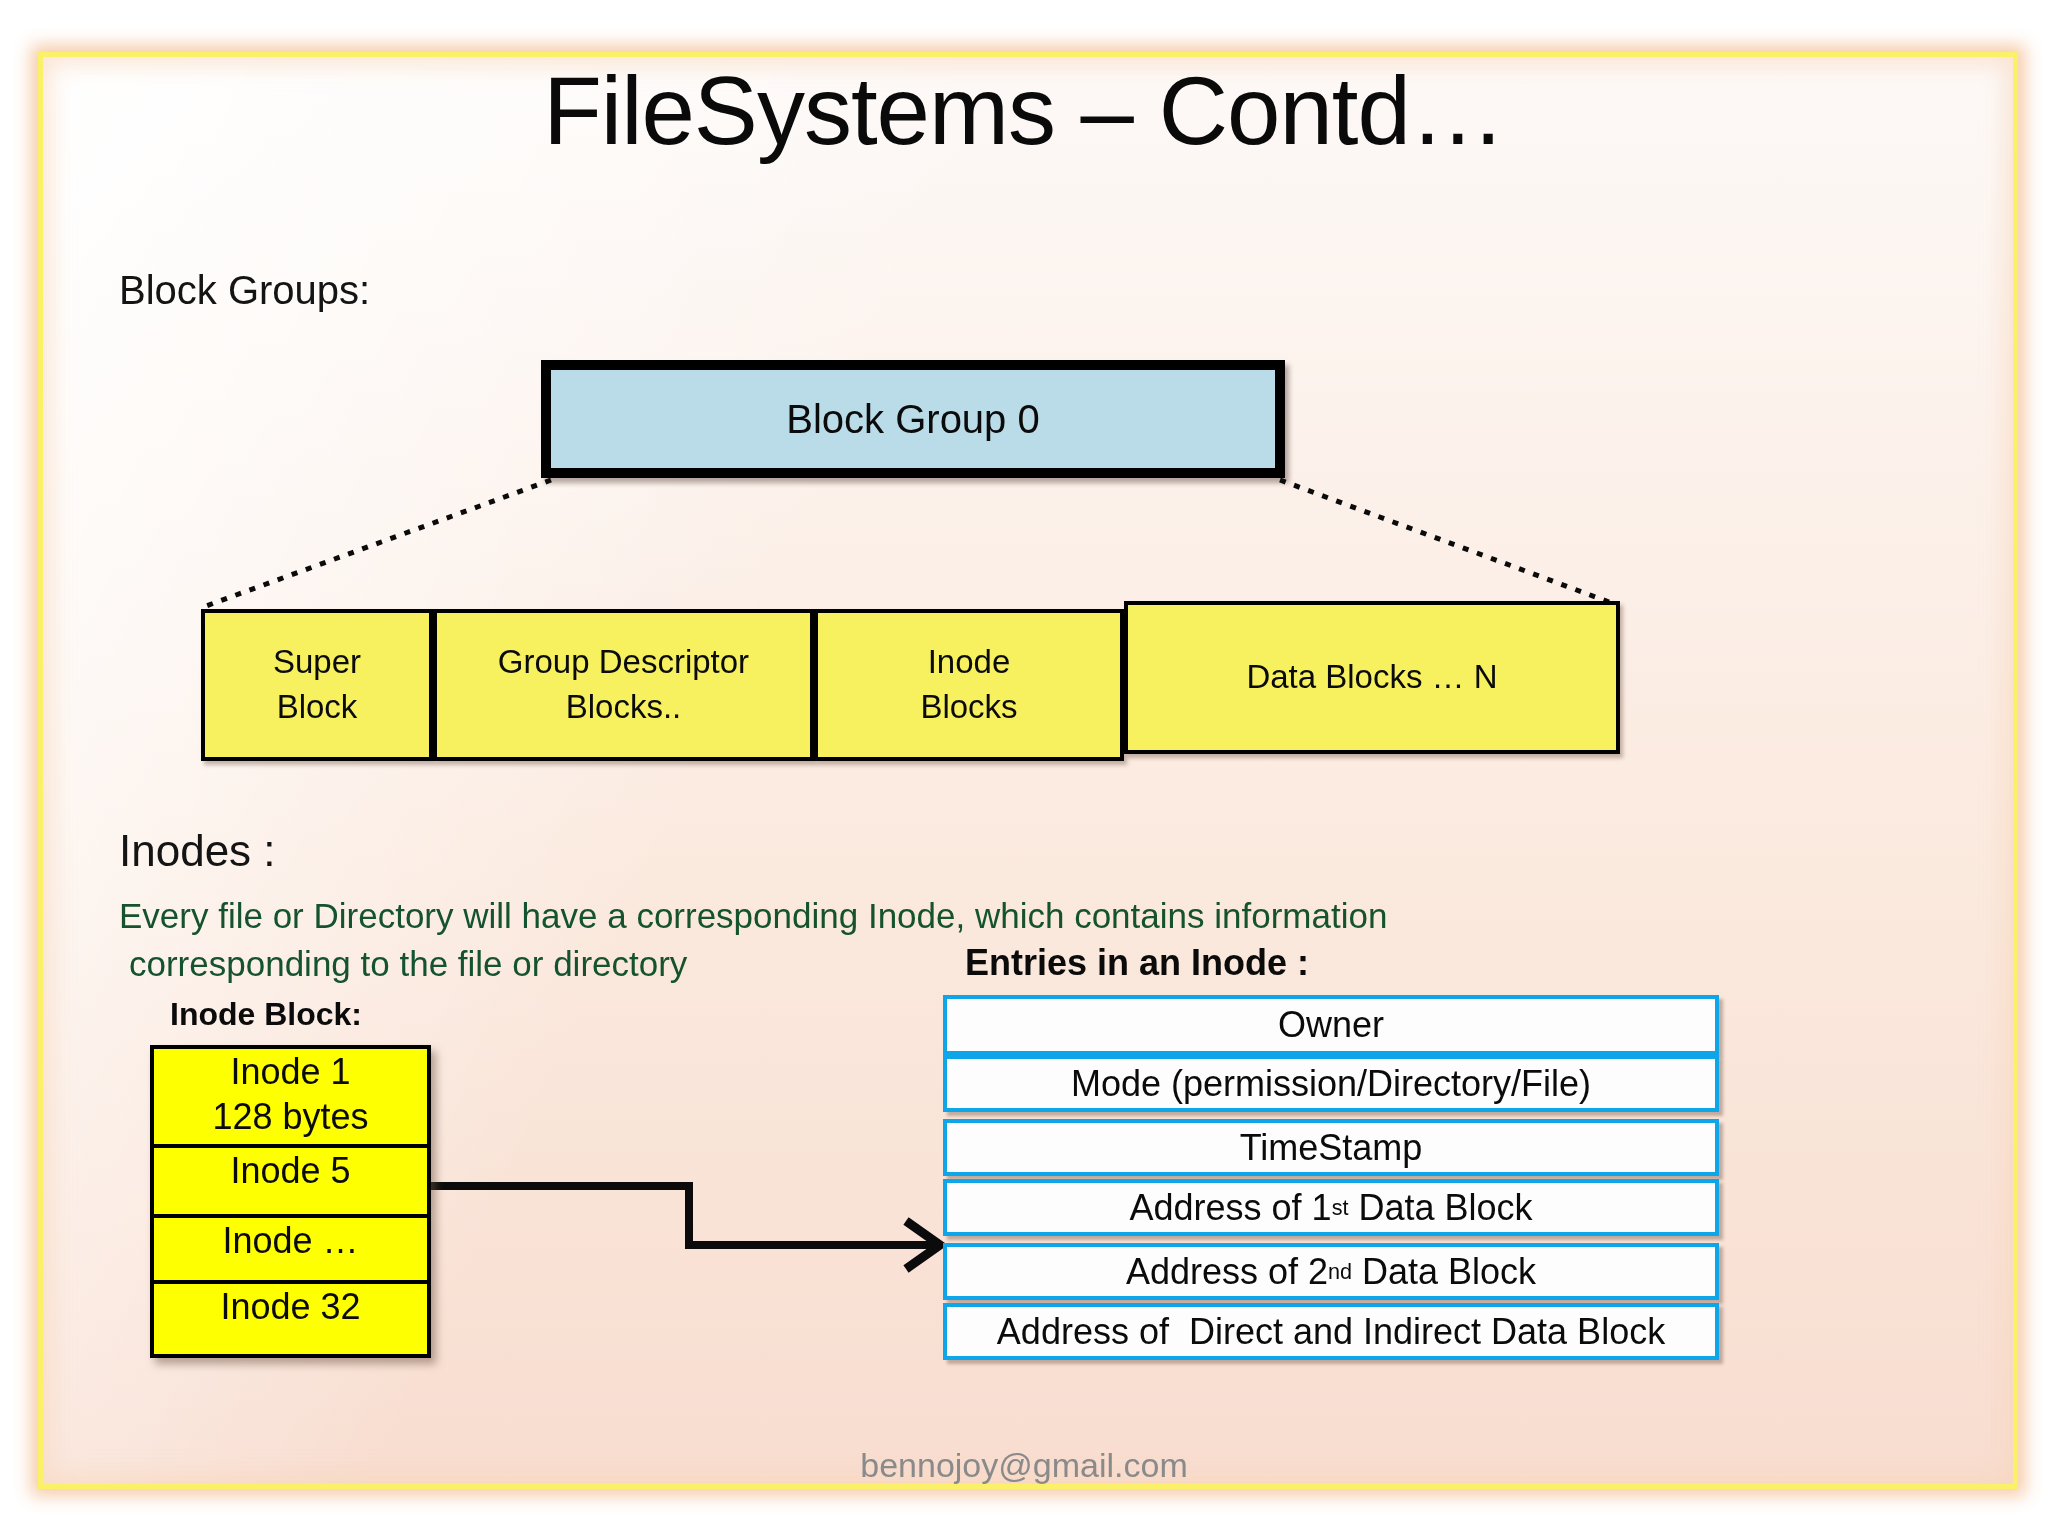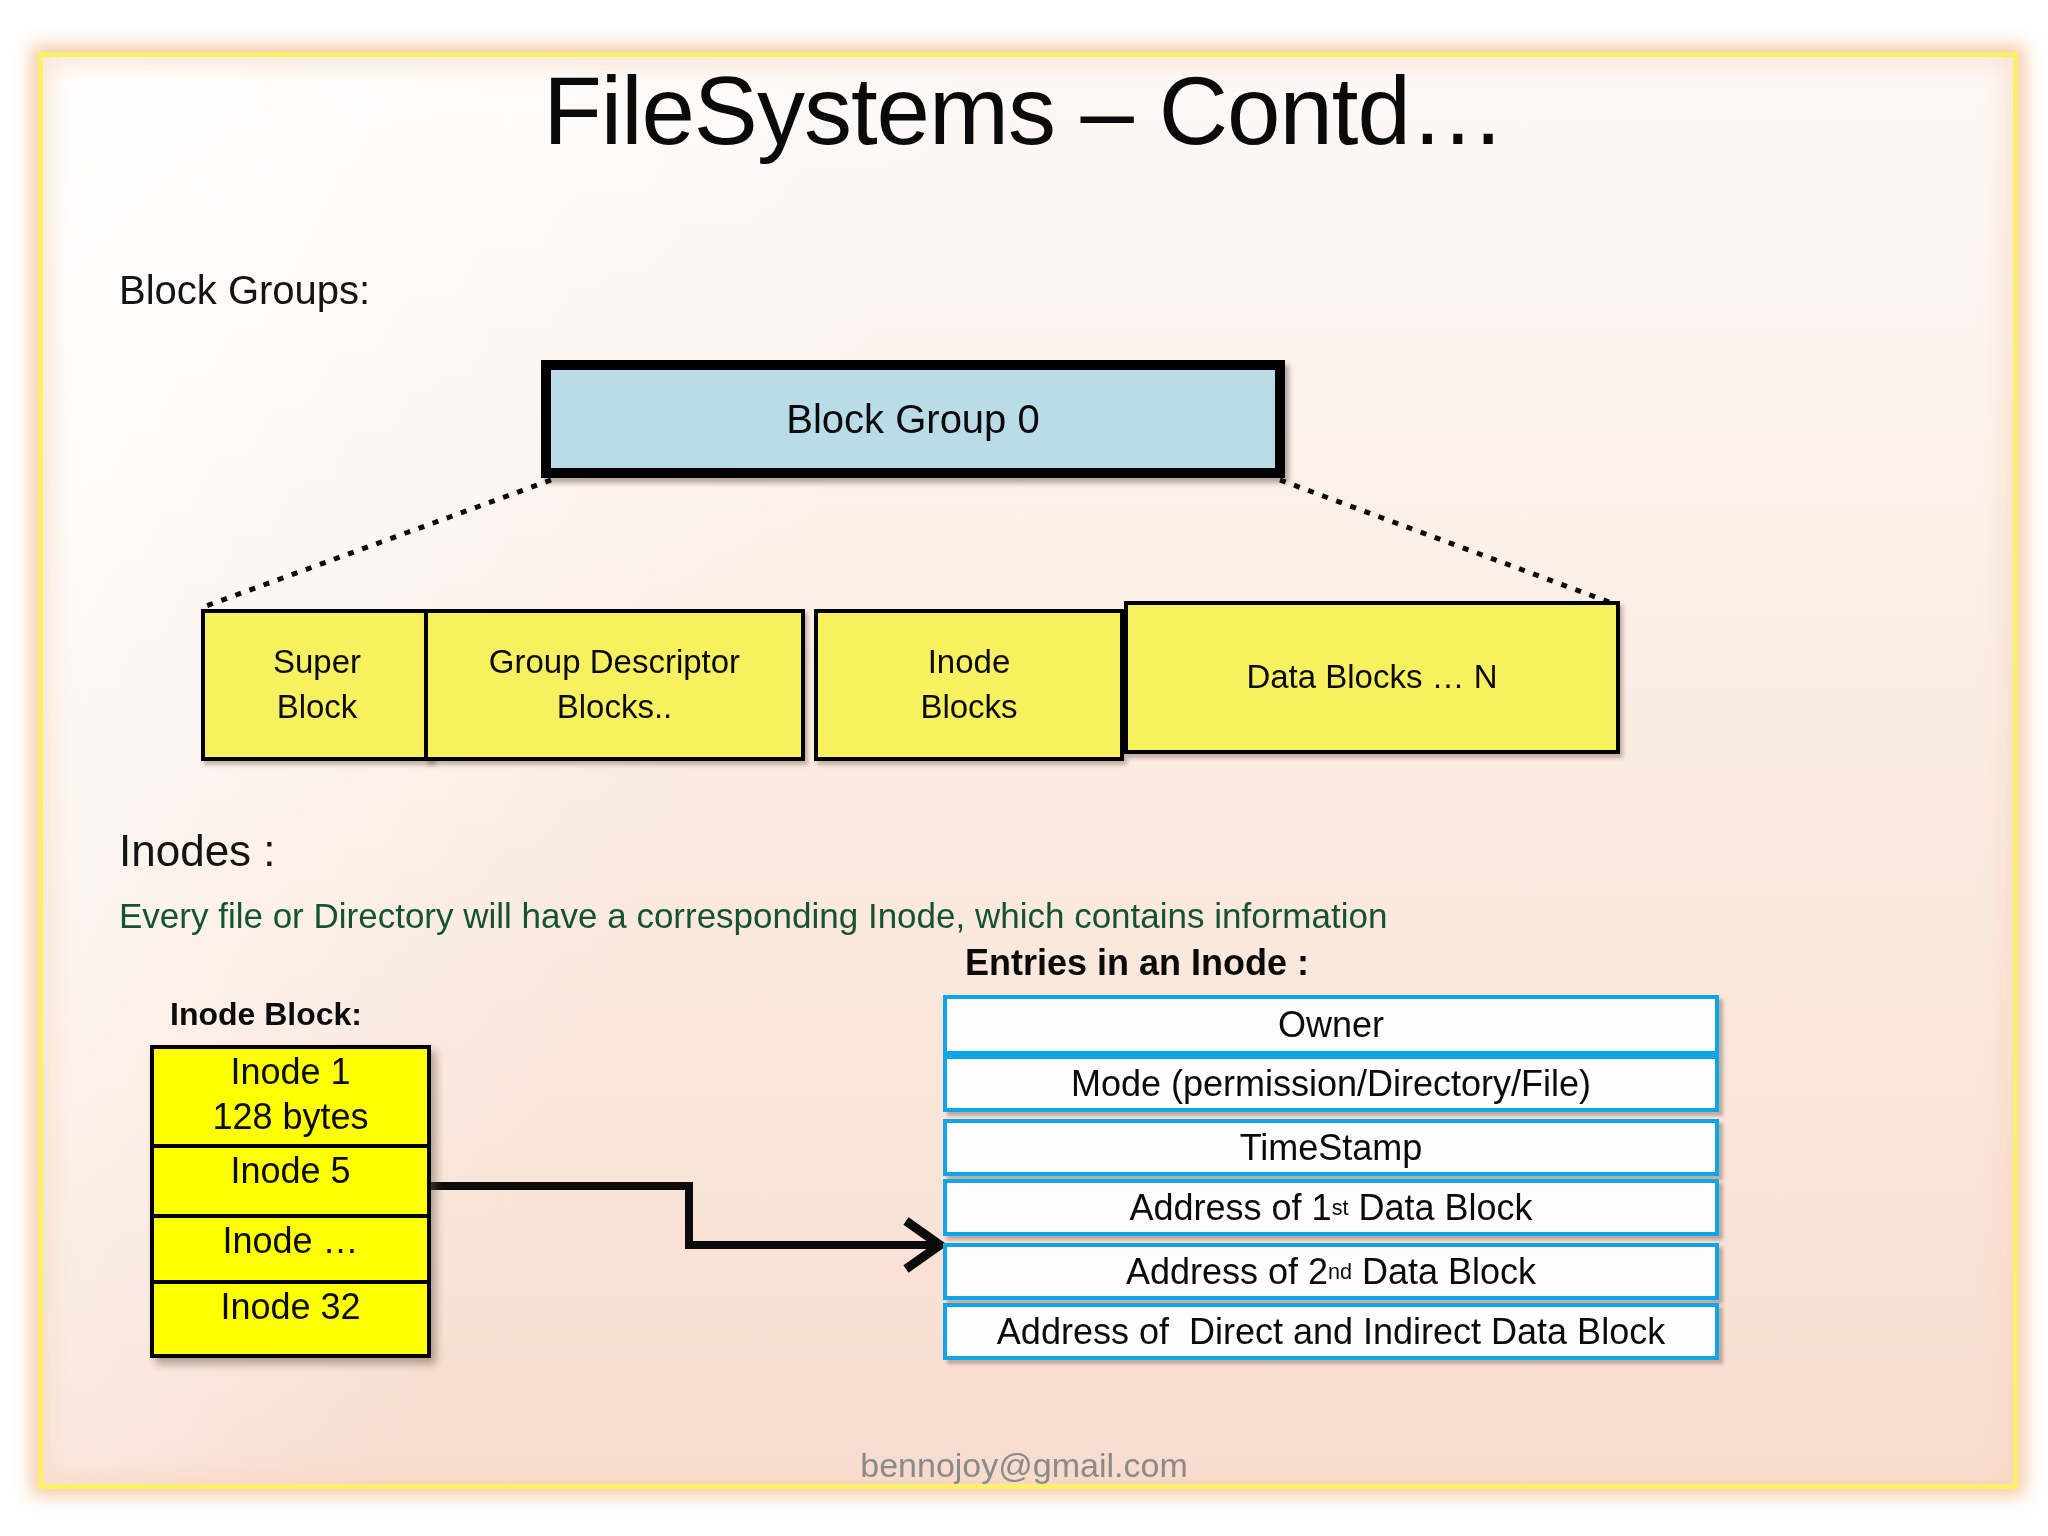--- a/index.html
+++ b/index.html
@@ -32,21 +32,21 @@
     display:flex;align-items:center;justify-content:center;font-size:40px;
     box-shadow:4px 5px 5px rgba(90,70,60,0.45);
   }
   .segment{
     top:609px;height:152px;border:4px solid #000;background:#f7f15f;
     display:flex;flex-direction:column;align-items:center;justify-content:center;
     text-align:center;font-size:33px;line-height:1.35;
     box-shadow:3px 4px 4px rgba(110,85,70,0.4);
   }
   .seg-super{left:201px;width:232px;}
-  .seg-group{left:424px;width:381px;}
+  .seg-group{left:433px;width:381px;}
   .seg-inode{left:814px;width:310px;}
   .seg-data{left:1124px;width:496px;top:601px;height:153px;}
   .seg-line{display:block;}
   .inode-stack{left:150px;top:1045px;width:281px;filter:drop-shadow(5px 6px 4px rgba(110,85,70,0.5));}
   .inode-cell{
     box-sizing:border-box;border:4px solid #000;background:#feff00;margin-top:-4px;
     display:flex;flex-direction:column;align-items:center;
     font-size:36px;line-height:1.25;text-align:center;
   }
   .inode-cell:first-child{margin-top:0;}
@@ -96,20 +96,21 @@
     <span class="seg-line">Inode</span>
     <span class="seg-line">Blocks</span>
   </div>
   <div class="segment seg-data abs">
     <span class="seg-line">Data Blocks … N</span>
     <span class="seg-line"></span>
   </div>
 
   <div class="section-heading inodes-heading abs">Inodes :</div>
   <div class="desc desc1 abs">Every file or Directory will have a corresponding Inode, which contains information</div>
+  <div class="desc desc2 abs">corresponding to the file or directory</div>
 
   <div class="entries-heading abs">Entries in an Inode :</div>
   <div class="inode-block-label abs">Inode Block:</div>
 
   <div class="inode-stack abs">
     <div class="inode-cell ic1">
       <span>Inode 1</span>
       <span>128 bytes</span>
     </div>
     <div class="inode-cell ic2">

